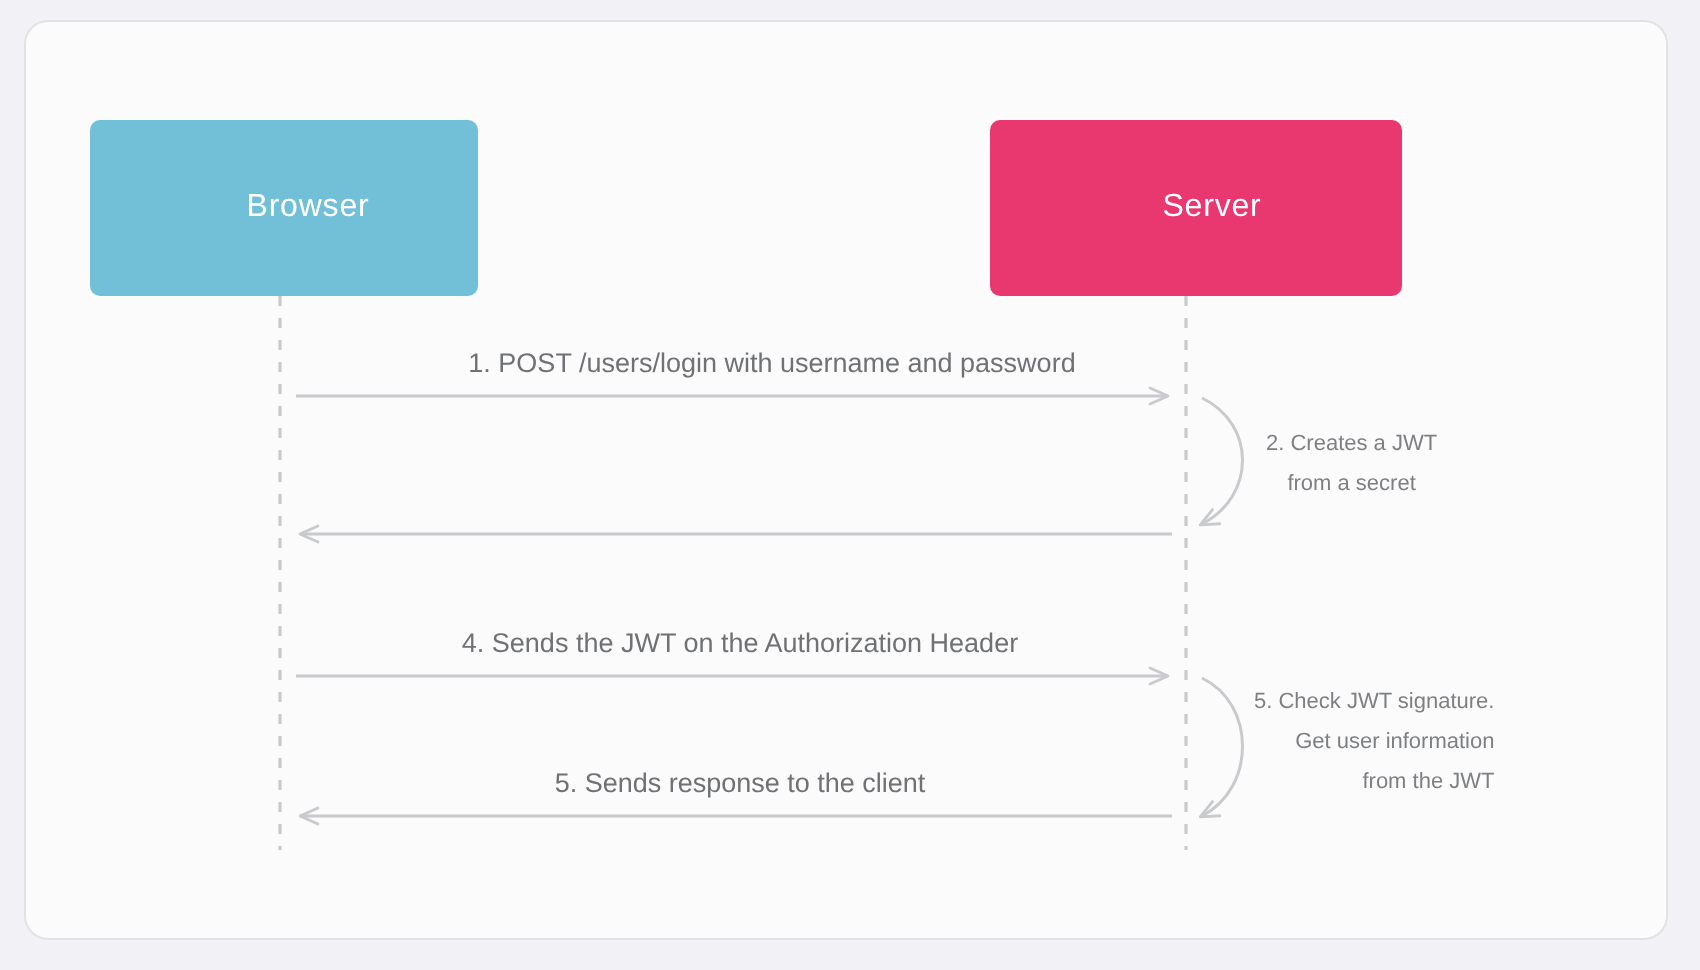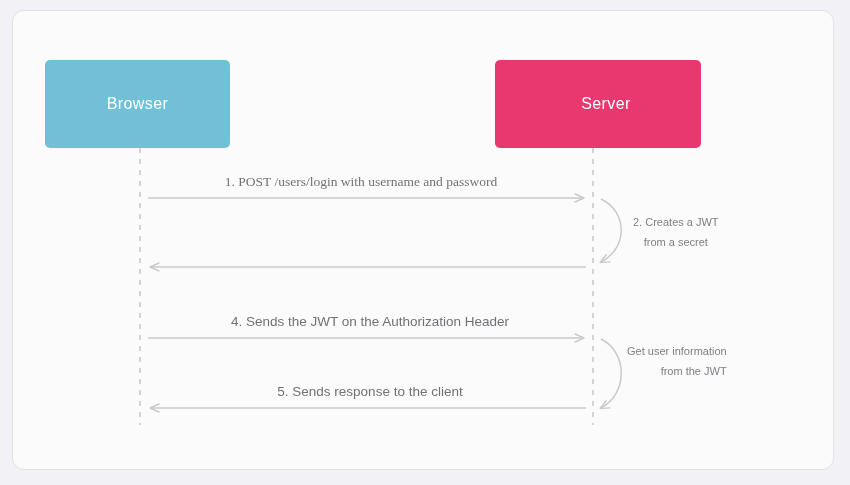--- a/index.html
+++ b/index.html
@@ -45,23 +45,24 @@
   }
   .actor-label {
     color: #ffffff;
     font-size: 16px;
     letter-spacing: 0.4px;
     font-family: "Liberation Sans", sans-serif;
   }
   #actor-browser {
     left: 45px;
     top: 60px;
-    width: 185px;
+    width: 170px;
     height: 88px;
     background: #71c0d8;
+    padding-left: 24px;
   }
   #actor-server {
     left: 495px;
     top: 60px;
     width: 190px;
     height: 88px;
     background: #e8386f;
     padding-left: 16px;
   }
   .msg-label {
@@ -75,21 +76,21 @@
   .note-label {
     position: absolute;
     color: #7d7f83;
     font-size: 11px;
     line-height: 20px;
     font-family: "Liberation Sans", sans-serif;
     white-space: nowrap;
   }
   #note-2 { left: 633px; top: 212px; text-align: left; }
   #note-5 { left: 627px; top: 341px; text-align: right; }
-  #msg-1 { left: 141px; top: 174px; width: 440px; font-family: Liberation Serif, serif; }
+  #msg-1 { left: 166px; top: 174px; width: 440px; }
   #msg-3 { left: 150px; top: 243px; width: 440px; }
   #msg-4 { left: 150px; top: 314px; width: 440px; }
   #msg-6 { left: 150px; top: 384px; width: 440px; }
 </style>
 </head>
 <body>
 
 <div class="page">
 
   <div class="card"></div>
@@ -134,19 +135,20 @@
 
   <div class="note-label" id="note-2">
     <div>2. Creates a JWT</div>
     <div style="text-align:center">from a secret</div>
   </div>
 
 
   <div class="msg-label" id="msg-4">4. Sends the JWT on the Authorization Header</div>
 
   <div class="note-label" id="note-5">
+    <div>5. Check JWT signature.</div>
     <div>Get user information</div>
     <div>from the JWT</div>
   </div>
 
   <div class="msg-label" id="msg-6">5. Sends response to the client</div>
 
 </div>
 
 </body></html>

